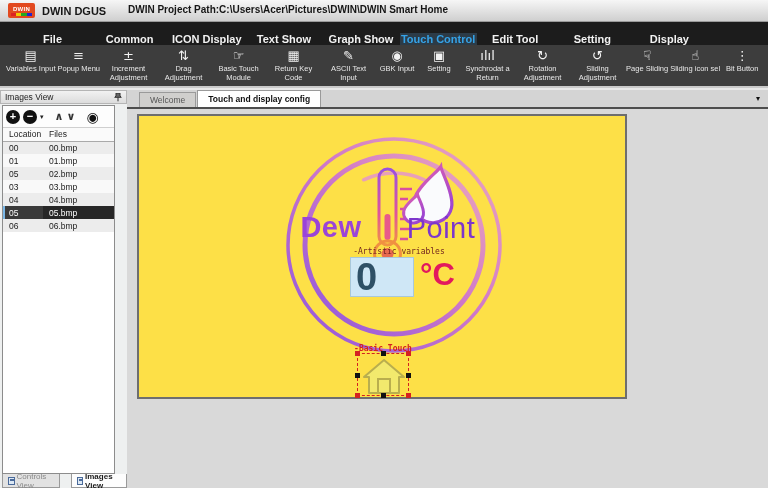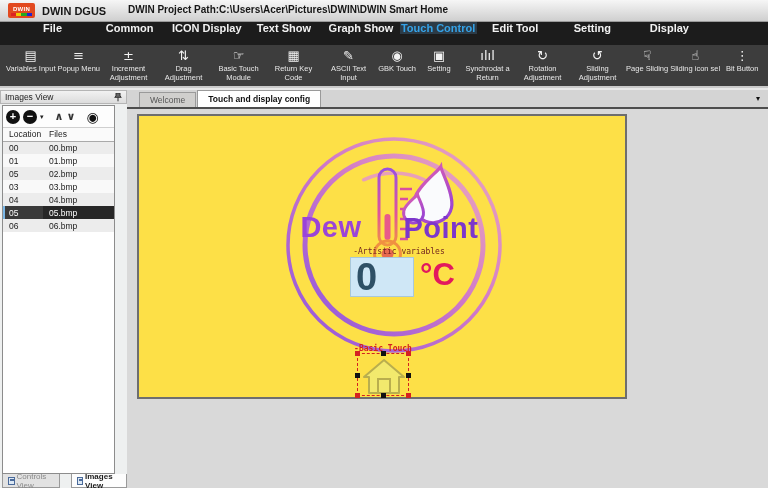--- a/index.html
+++ b/index.html
@@ -14,21 +14,21 @@
   .logo { width:27px; height:15px; margin-left:8px; background:#e2491f; border-radius:2px;
     display:flex; flex-direction:column; justify-content:center; align-items:center; }
   .logo .logo-txt { color:#fff; font-size:6px; font-weight:bold; line-height:7px; letter-spacing:.3px; }
   .logo .logo-stripe { width:21px; height:3px;
     background:linear-gradient(90deg,#d22 0 25%,#ec0 25% 50%,#2a2 50% 75%,#22c 75% 100%); }
   .app-name { font-size:11px; font-weight:bold; color:#161616; margin-left:7px; }
   .project-path { position:absolute; left:128px; top:4px; font-size:10px; font-weight:bold; color:#161616; }
 
   
   .menubar { position:absolute; left:0; top:22px; width:768px; height:23px; background:#1c1c1c;
-    display:flex; align-items:flex-start; padding:0 60px 0 14px; }
+    display:flex; align-items:flex-end; padding:0 60px 0 14px; }
   .menu-item { flex:1; display:flex; align-items:center; justify-content:center;
     color:#f2f2f2; font-size:11px; font-weight:bold; cursor:default; }
   .menu-item.active { color:#35a3e8; background:#2c3b47; }
 
   
   .toolbar { position:absolute; left:0; top:45px; width:768px; height:43px; background:#3d3d3d;
     border-bottom:2px solid #c9c9c9; display:flex; align-items:flex-start; padding:3px 0 0 6px; gap:2px; }
   .tbtn { min-width:40px; max-width:53px; display:flex; flex-direction:column; align-items:center; color:#f2f2f2; }
   .tbtn .ticon { font-family:"DejaVu Sans", sans-serif; font-size:13px; line-height:15px; height:15px; }
   .tbtn .tlabel { font-size:7.5px; line-height:8.5px; text-align:center; margin-top:2px; color:#e8e8e8; }
@@ -78,21 +78,21 @@
   .doc-tab.active { background:#fff; color:#111; font-weight:bold; height:17px; }
   .tab-caret { position:absolute; right:8px; top:4px; font-size:8px; color:#111; font-family:"DejaVu Sans", sans-serif; }
 
   .page { position:absolute; left:10px; top:24px; width:490px; height:285px; background:#fde047;
     border:2px solid #6e6e6e; }
 
   
   .dew-text { position:absolute; left:155px; top:95px; width:74px; text-align:center;
     font-size:29px; font-weight:bold; color:#9a44d8; letter-spacing:.5px; }
   .point-text { position:absolute; left:260px; top:96px; width:84px; text-align:center;
-    font-size:29px; font-weight:bold; color:#7c36cc; letter-spacing:.5px; }
+    font-size:29px; font-weight:normal; color:#7c36cc; letter-spacing:.5px; }
   .artistic-label { position:absolute; left:203px; top:131px; width:114px; text-align:center;
     font-family:"DejaVu Sans Mono", monospace; font-size:8px; font-weight:normal; color:#6b1d1d; }
   .value-box { position:absolute; left:211px; top:141px; width:64px; height:40px;
     background:#cfe7f6; border:1px solid #a9c8da; }
   .value-text { font-size:38px; font-weight:bold; color:#2e5066; line-height:38px; padding-left:5px; display:block; }
   .unit-text { position:absolute; left:281px; top:141px; font-size:31px; font-weight:bold; color:#e2195e; }
 
   .touch-label { position:absolute; left:203px; top:228px; width:82px; text-align:center;
     font-family:"DejaVu Sans Mono", monospace; font-size:8px; font-weight:bold; color:#d42020; }
   .selection-box { position:absolute; left:218px; top:237px; width:52px; height:43px;
@@ -172,21 +172,21 @@
         <span class="tlabel">Return Key Code</span>
       </div>
 
       <div class="tbtn">
         <span class="ticon">✎</span>
         <span class="tlabel">ASCII Text Input</span>
       </div>
 
       <div class="tbtn">
         <span class="ticon">◉</span>
-        <span class="tlabel">GBK Touch</span>
+        <span class="tlabel">GBK Input</span>
       </div>
 
       <div class="tbtn">
         <span class="ticon">▣</span>
         <span class="tlabel">Setting</span>
       </div>
 
       <div class="tbtn">
         <span class="ticon">ılıl</span>
         <span class="tlabel">Synchrodat a Return</span>

